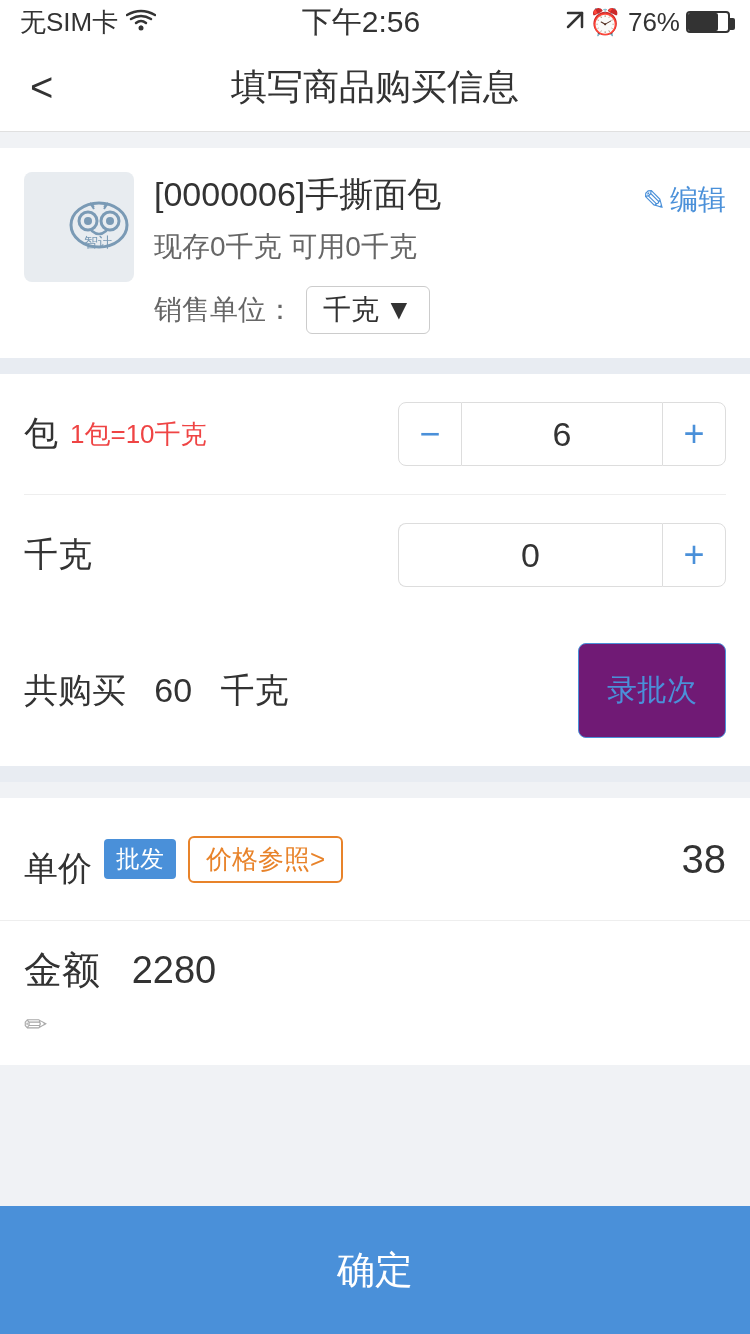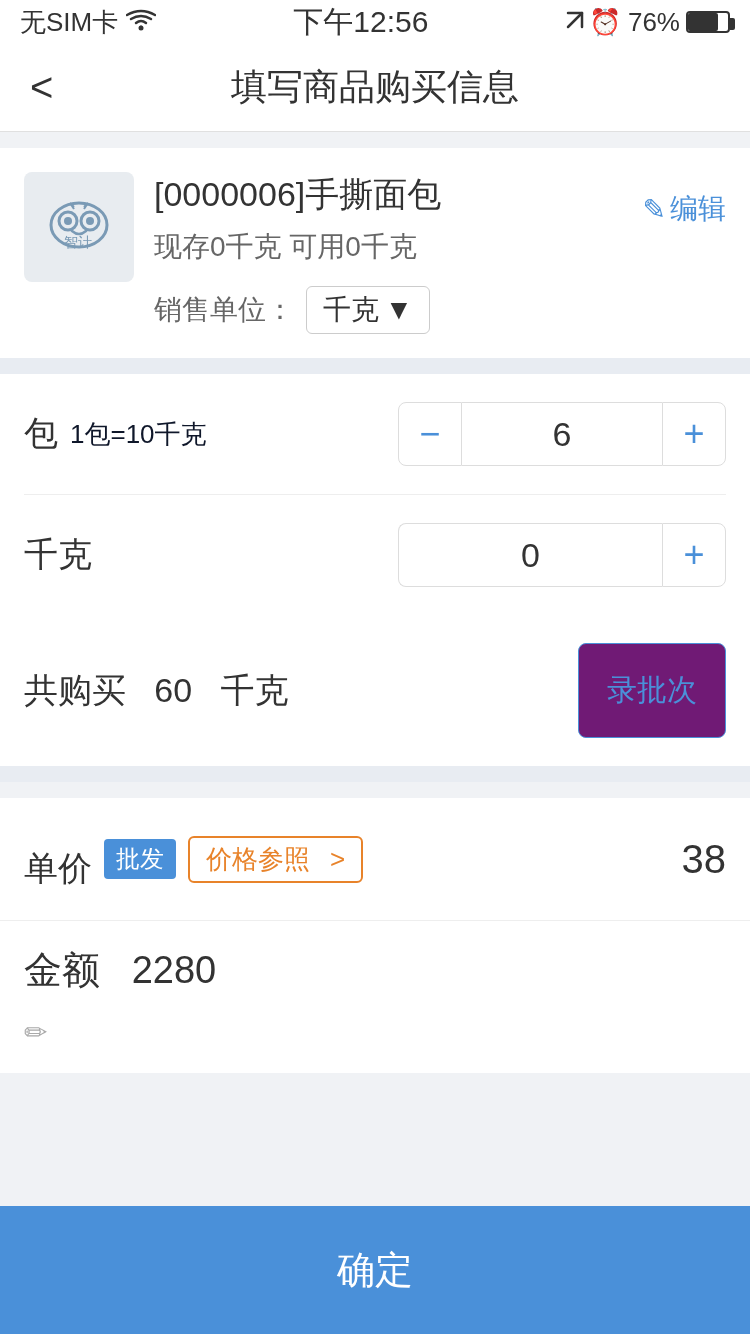--- a/index.html
+++ b/index.html
@@ -70,21 +70,21 @@
       align-items: flex-start;
       gap: 20px;
     }
     .product-image {
       width: 110px;
       height: 110px;
       background: #e8ecf0;
       border-radius: 8px;
       display: flex;
       align-items: center;
-      justify-content: center;
+      justify-content: flex-end;
       flex-shrink: 0;
     }
     .owl-logo {
       font-size: 44px;
       color: #8899aa;
     }
     .product-info {
       flex: 1;
     }
     .product-name {
@@ -119,21 +119,21 @@
     .edit-btn {
       color: #4a90d9;
       font-size: 28px;
       display: flex;
       align-items: center;
       gap: 4px;
     }
     .product-header {
       display: flex;
       justify-content: space-between;
-      align-items: flex-end;
+      align-items: center;
       gap: 8px;
     }
 
     
     .section-divider {
       height: 16px;
       background: #e8ecf2;
     }
 
     
@@ -148,21 +148,21 @@
       padding: 28px 0;
       border-bottom: 1px solid #eee;
     }
     .quantity-row:last-child { border-bottom: none; }
     .quantity-label {
       font-size: 34px;
       color: #333;
     }
     .quantity-hint {
       font-size: 26px;
-      color: #0f172a;
+      color: #ef4444;
       margin-left: 12px;
     }
     .quantity-controls {
       display: flex;
       align-items: center;
       gap: 0;
     }
     .qty-btn {
       width: 64px;
       height: 64px;
@@ -250,38 +250,38 @@
       border-radius: 4px;
     }
     .price-ref-btn {
       border: 2px solid #e8832a;
       border-radius: 6px;
       padding: 4px 16px;
       font-size: 26px;
       color: #e8832a;
       display: flex;
       align-items: center;
-      gap: 20px;
+      gap: 0;
       cursor: pointer;
     }
     .price-value {
       font-size: 40px;
       color: #333;
       font-weight: 400;
     }
 
     
     .amount-section {
       background: #fff;
       padding: 24px 24px;
     }
     .amount-row {
       font-size: 38px;
       color: #333;
-      margin-bottom: 20px;
+      margin-bottom: 12px;
     }
     .amount-number { font-weight: 500; }
     .notes-row {
       display: flex;
       align-items: center;
       gap: 12px;
       color: #aaa;
       font-size: 30px;
     }
     .pencil-icon { font-size: 28px; color: #aaa; }
@@ -319,21 +319,21 @@
     <span>
       <svg width="30" height="22" viewBox="0 0 30 22">
         <path d="M15 18 L15 18" stroke="#333" stroke-width="3" stroke-linecap="round"></path>
         <path d="M10 14 Q15 10 20 14" stroke="#333" stroke-width="2.5" fill="none" stroke-linecap="round"></path>
         <path d="M5 10 Q15 4 25 10" stroke="#333" stroke-width="2.5" fill="none" stroke-linecap="round"></path>
         <path d="M1 6 Q15 -2 29 6" stroke="#333" stroke-width="2.5" fill="none" stroke-linecap="round"></path>
         <circle cx="15" cy="19" r="2.5" fill="#333"></circle>
       </svg>
     </span>
   </div>
-  <div class="status-center">下午12:56</div>
+  <div class="status-center">下午2:56</div>
   <div class="status-right">
     <span>
       <svg width="18" height="22" viewBox="0 0 18 22">
         <path d="M2 18 L16 4" stroke="#333" stroke-width="2.5" stroke-linecap="round"></path>
         <path d="M2 4 L16 4 L16 18" stroke="#333" stroke-width="2.5" fill="none" stroke-linecap="round" stroke-linejoin="round"></path>
       </svg>
     </span>
     <span>⏰</span>
     <span>76%</span>
     <div class="battery-icon">

